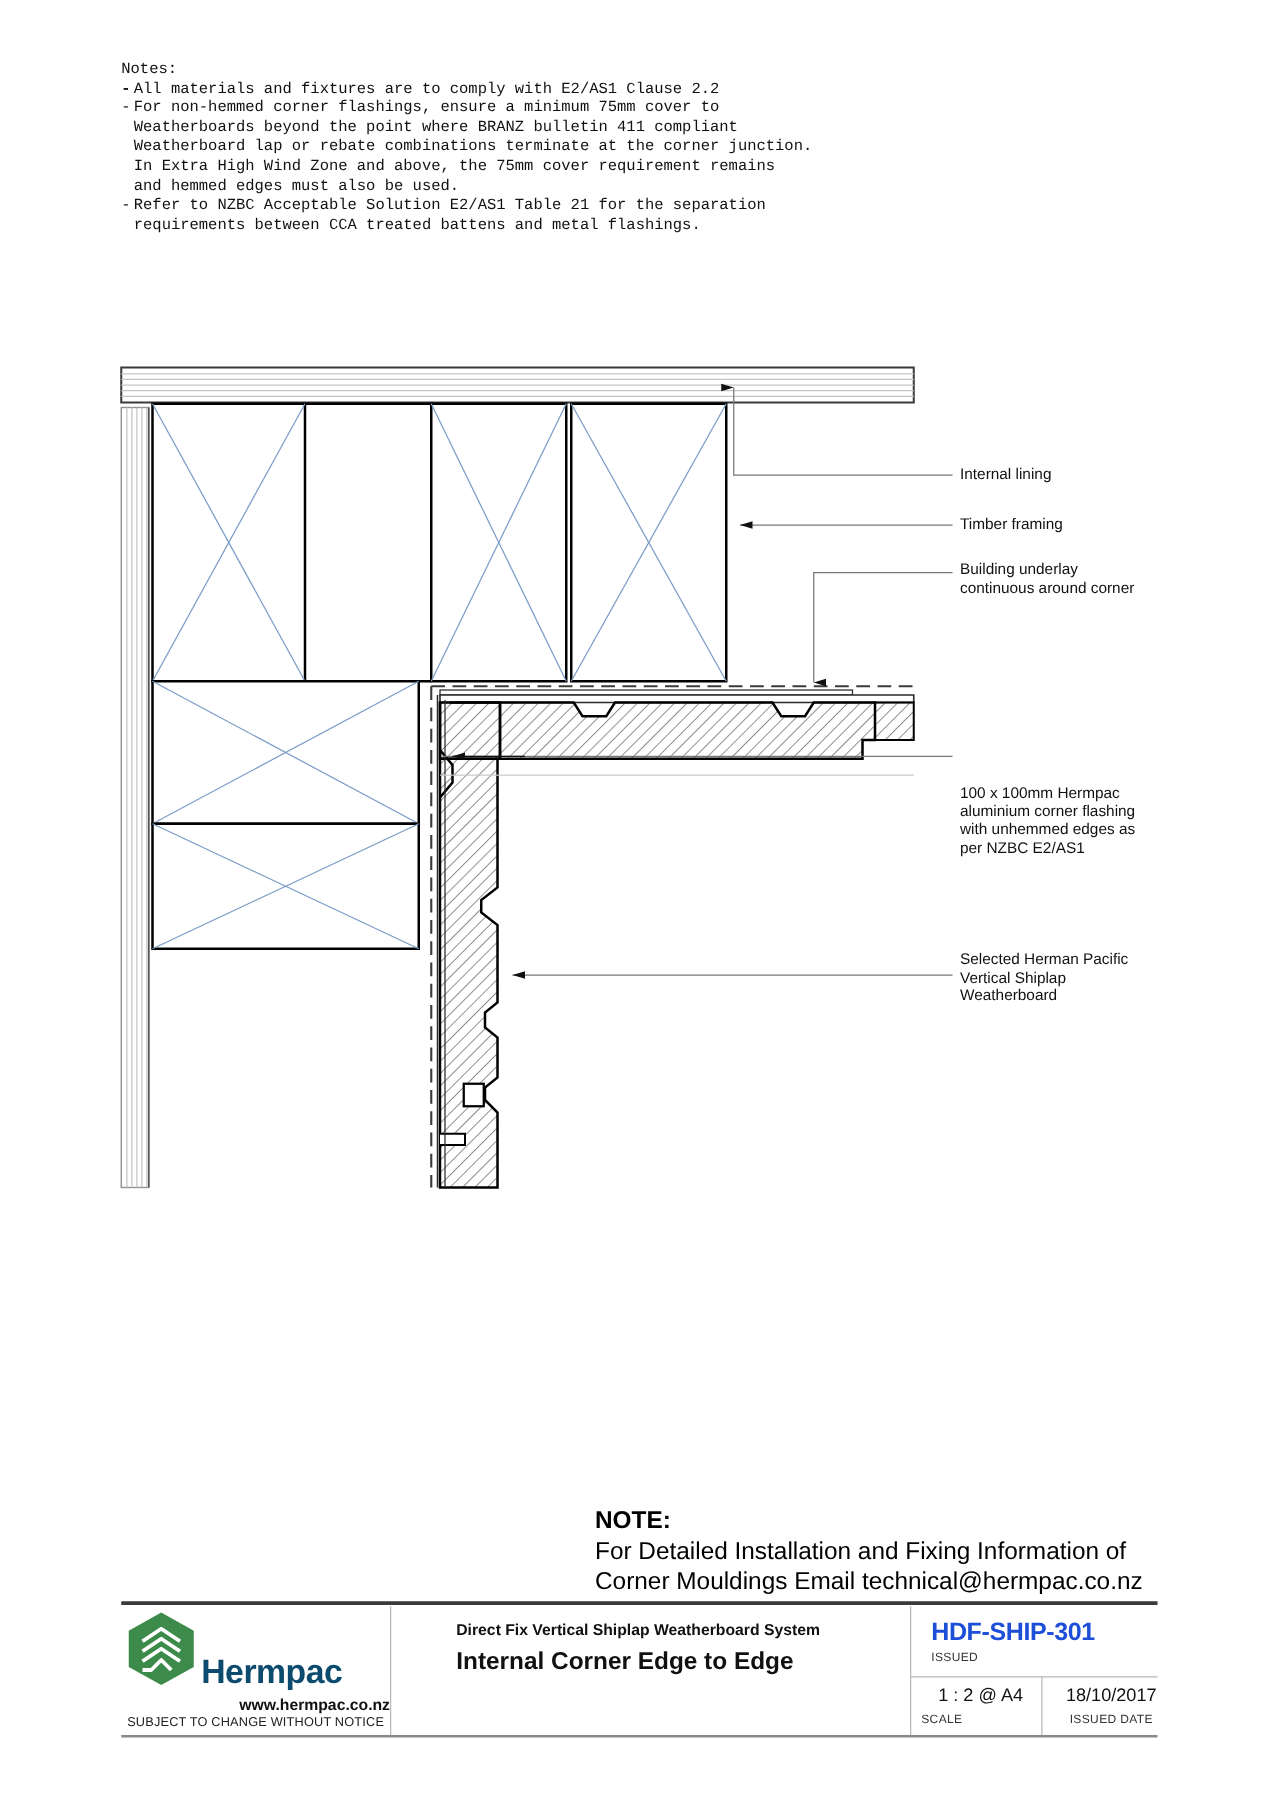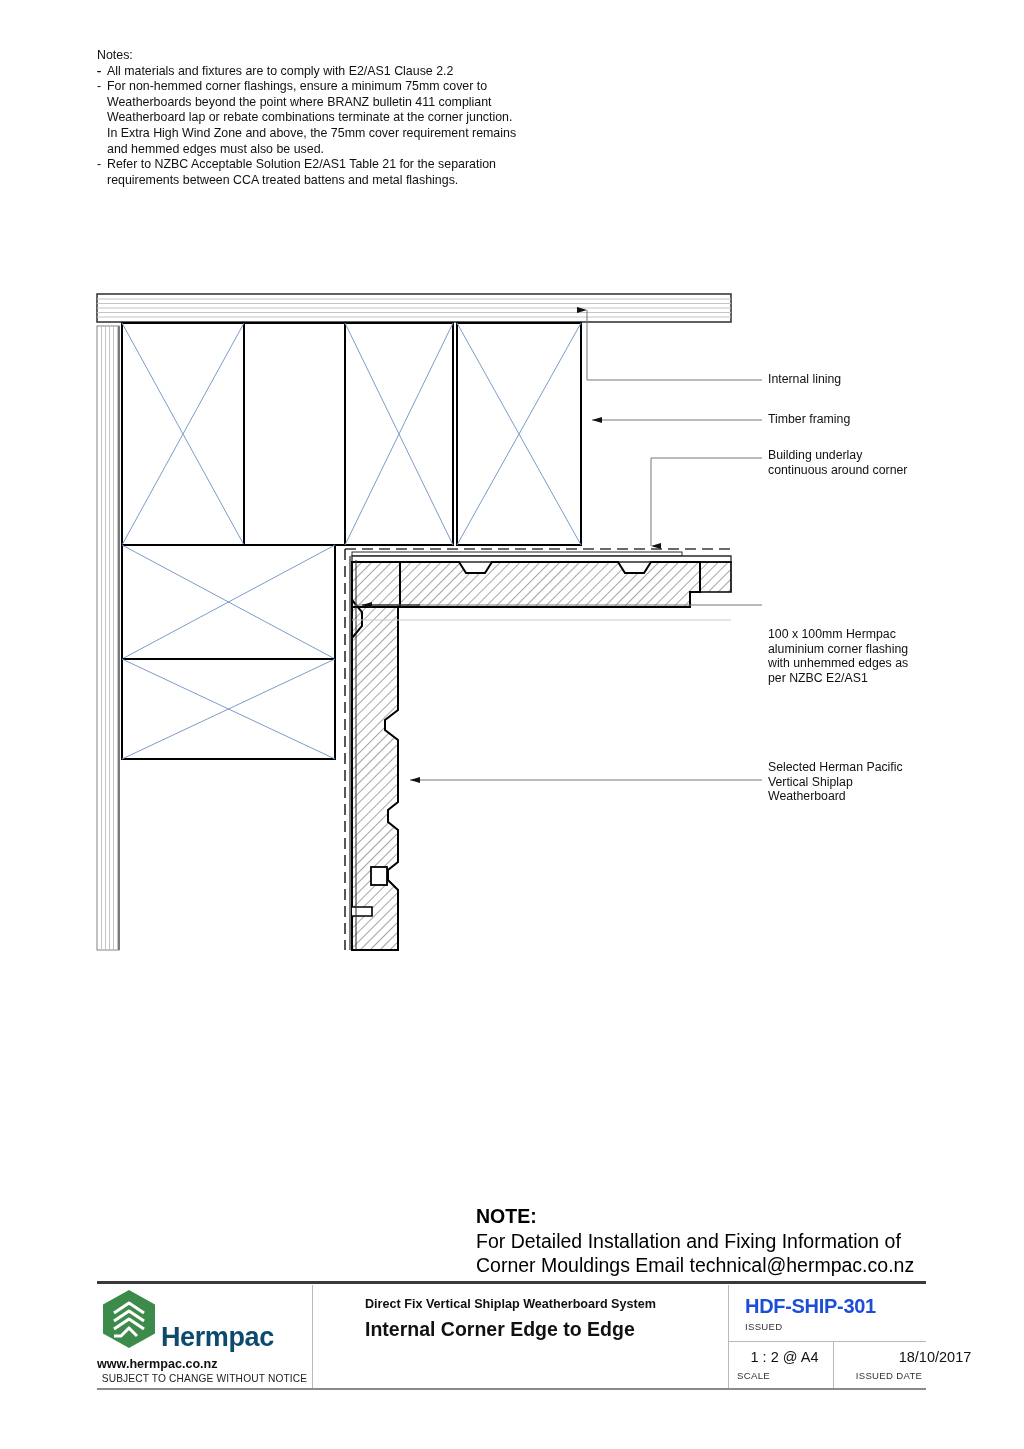--- a/index.html
+++ b/index.html
@@ -5,21 +5,21 @@
   html,body{margin:0;padding:0;background:#ffffff;}
   body{
     width:1024px;height:1449px;position:relative;overflow:hidden;
     font-family:"Liberation Sans",sans-serif;color:#000;
   }
   .page{position:absolute;inset:0;}
 
   
   #notes-block{
     position:absolute;left:97px;top:48px;width:620px;
-    font-size:12.4px;line-height:15.6px;color:#111;
+    font-size:12.4px;line-height:15.6px;color:#111;font-family:Liberation Mono, monospace;
   }
   #notes-block .notes-title{margin:0 0 0 0;}
   #notes-block ul{list-style:none;margin:0;padding:0;}
   #notes-block li{
     position:relative;padding-left:10px;white-space:pre-line;
   }
   #notes-block li .dash{position:absolute;left:0;top:0;}
 
   
   #drawing{position:absolute;left:0;top:270px;width:1024px;height:730px;}
@@ -59,21 +59,21 @@
   #title-block .hline{
     position:absolute;height:1px;background:#b9b9b9;
   }
 
   .tb-logo{position:absolute;left:4px;top:8px;width:56px;height:60px;}
   .tb-brand{
     position:absolute;left:64px;top:25px;
     font-size:27px;font-weight:bold;letter-spacing:-0.4px;color:#0c4a6e;margin-top:16px;
   }
   .tb-web{
-    position:absolute;left:0px;top:76px;width:215px;text-align:left;
+    position:absolute;left:0px;top:76px;width:215px;text-align:right;
     font-size:12.6px;font-weight:bold;color:#111;
   }
   .tb-sub{
     position:absolute;left:0px;top:92px;width:215px;text-align:center;
     font-size:10.2px;color:#222;letter-spacing:0.15px;
   }
   .tb-system{
     position:absolute;left:268px;top:16px;
     font-size:12.6px;font-weight:bold;color:#111;
   }
@@ -92,21 +92,21 @@
   .tb-scale{
     position:absolute;left:640px;top:68px;width:95px;text-align:center;
     font-size:14.5px;color:#111;
   }
   .tb-scale-lbl{
     position:absolute;left:640px;top:89px;width:95px;
     font-size:9.6px;color:#333;letter-spacing:0.3px;
   }
   .tb-date{
     position:absolute;left:738px;top:68px;width:108px;text-align:center;
-    font-size:14.5px;color:#111;margin-left:46px;
+    font-size:14.5px;color:#111;
   }
   .tb-date-lbl{
     position:absolute;left:738px;top:89px;width:108px;text-align:center;
     font-size:9.6px;color:#333;letter-spacing:0.3px;
   }
 </style>
 </head>
 <body>
 
 <div class="page">

